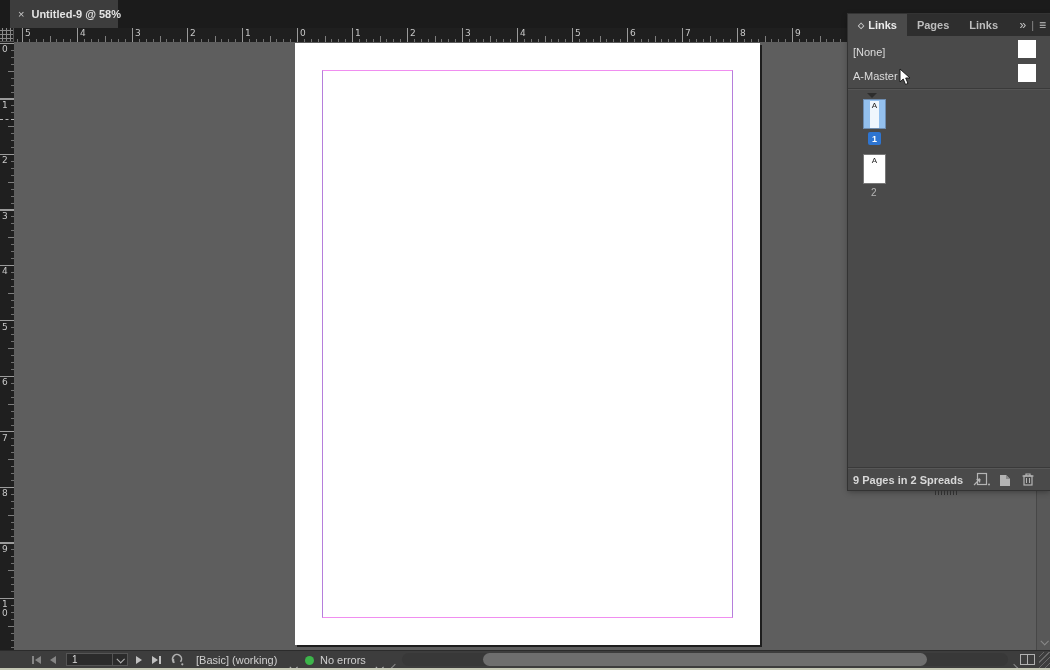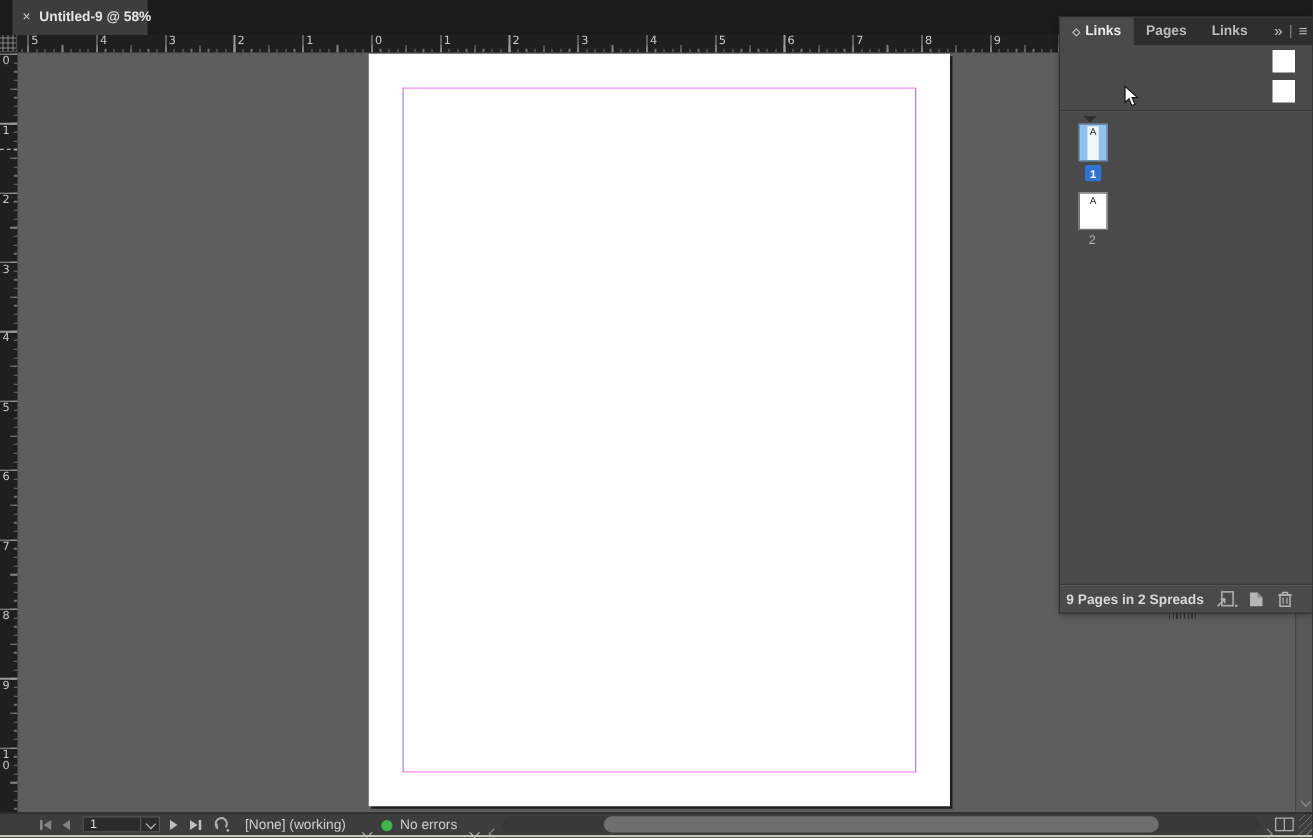--- a/index.html
+++ b/index.html
@@ -203,21 +203,27 @@
       <div class="ptab">
           <span>Links</span>
         </div>
     </div>
     <div id="panel-tabctrl">
       <span>»</span>
       <span class="sep">|</span>
       <span>≡</span>
     </div>
 
+    <div class="prow" style="top:26px;">
+      <span>[None]</span>
+    </div>
     <div class="swatch" style="top:26px;"></div>
+    <div class="prow" style="top:50px;">
+      <span>A-Master</span>
+    </div>
     <div class="swatch" style="top:50px;"></div>
     <div id="masters-sep"></div>
 
     <div class="spread-marker" style="left:19px;top:79px;"></div>
     <div class="pthumb" style="left:15px;top:85px;background:#93c0ee;border-color:#6d8cb0;">
       <span class="mletter">A</span>
     </div>
     <div class="pbadge" style="left:20px;top:118px;">1</div>
     <div class="pthumb" style="left:15px;top:140px;background:#ffffff;">
       <span class="mletter" style="background:none;">A</span>
@@ -280,21 +286,21 @@
       <span class="tri-r"></span>
         <span class="nbar"></span>
     </div>
     <span class="abs" style="left:170px;top:1px;">
       <svg width="15" height="15" viewBox="0 0 15 15">
         <circle cx="7" cy="7" r="4.5" fill="none" stroke="#b0b0b0" stroke-width="1.6" stroke-dasharray="21 8" transform="rotate(125 7 7)"></circle>
         <rect x="2.6" y="6.8" width="1.6" height="4" fill="#b0b0b0"></rect>
         <circle cx="12.3" cy="12.3" r="1.1" fill="#b0b0b0"></circle>
       </svg>
     </span>
-    <span class="sbtext" style="left:196px;">[None] (working)</span>
+    <span class="sbtext" style="left:196px;">[Basic] (working)</span>
     <span class="abs" style="left:290px;top:6px;">
       <span class="chev down"></span>
     </span>
     <div id="status-dot"></div>
     <span class="sbtext" style="left:320px;font-weight:normal;">No errors</span>
     <span class="abs" style="left:376px;top:6px;">
       <span class="chev down"></span>
     </span>
     <span class="abs" style="left:392px;top:6px;">
       <span class="chev left dim2"></span>

